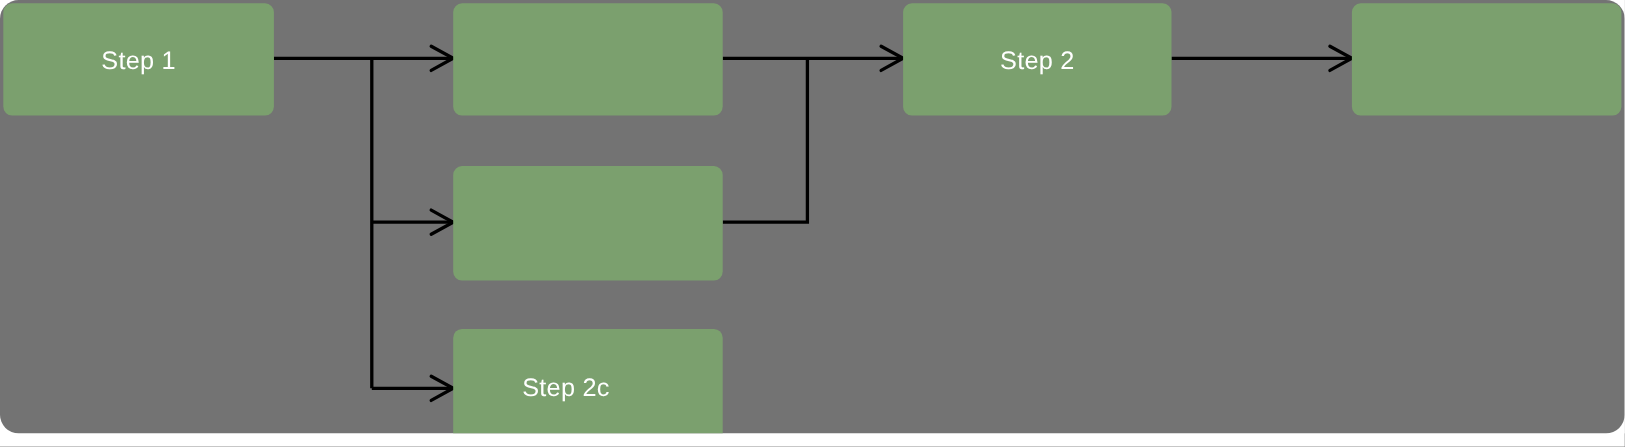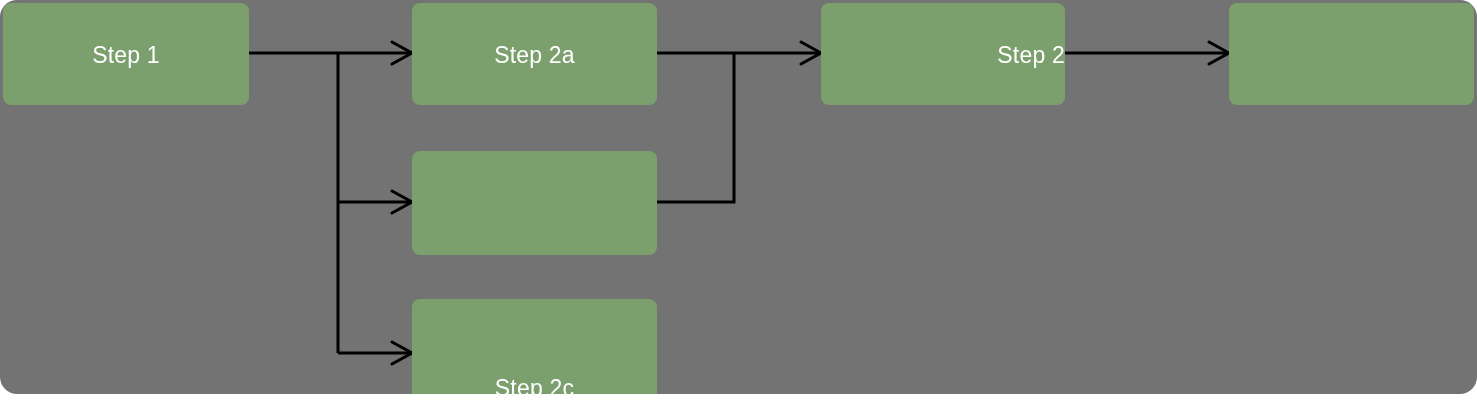--- a/index.html
+++ b/index.html
@@ -77,17 +77,16 @@
 
     <rect x="3" y="3" width="246" height="102" rx="8" ry="8" fill="#7ba06e"></rect>
     <rect x="412" y="3" width="245" height="102" rx="8" ry="8" fill="#7ba06e"></rect>
     <rect x="412" y="151" width="245" height="104" rx="8" ry="8" fill="#7ba06e"></rect>
     <rect x="412" y="299" width="245" height="104" rx="8" ry="8" fill="#7ba06e"></rect>
     <rect x="821" y="3" width="244" height="102" rx="8" ry="8" fill="#7ba06e"></rect>
     <rect x="1229" y="3" width="245" height="102" rx="8" ry="8" fill="#7ba06e"></rect>
   </svg>
 
   <div class="node-label" style="left:3px;   top:42px;  width:246px;">Step 1</div>
-  <div class="node-label" style="left:412px; top:42px;  width:245px;">Step 2a</div>
-  <div class="node-label" style="left:412px; top:339px; width:245px;margin-top:36px;">Step 2c</div>
-  <div class="node-label" style="left:821px; top:42px;  width:244px;text-align:right;">Step 2</div>
+  <div class="node-label" style="left:392px; top:339px; width:245px;">Step 2c</div>
+  <div class="node-label" style="left:821px; top:42px;  width:244px;">Step 2</div>
 
 </div>
 
 </body></html>

